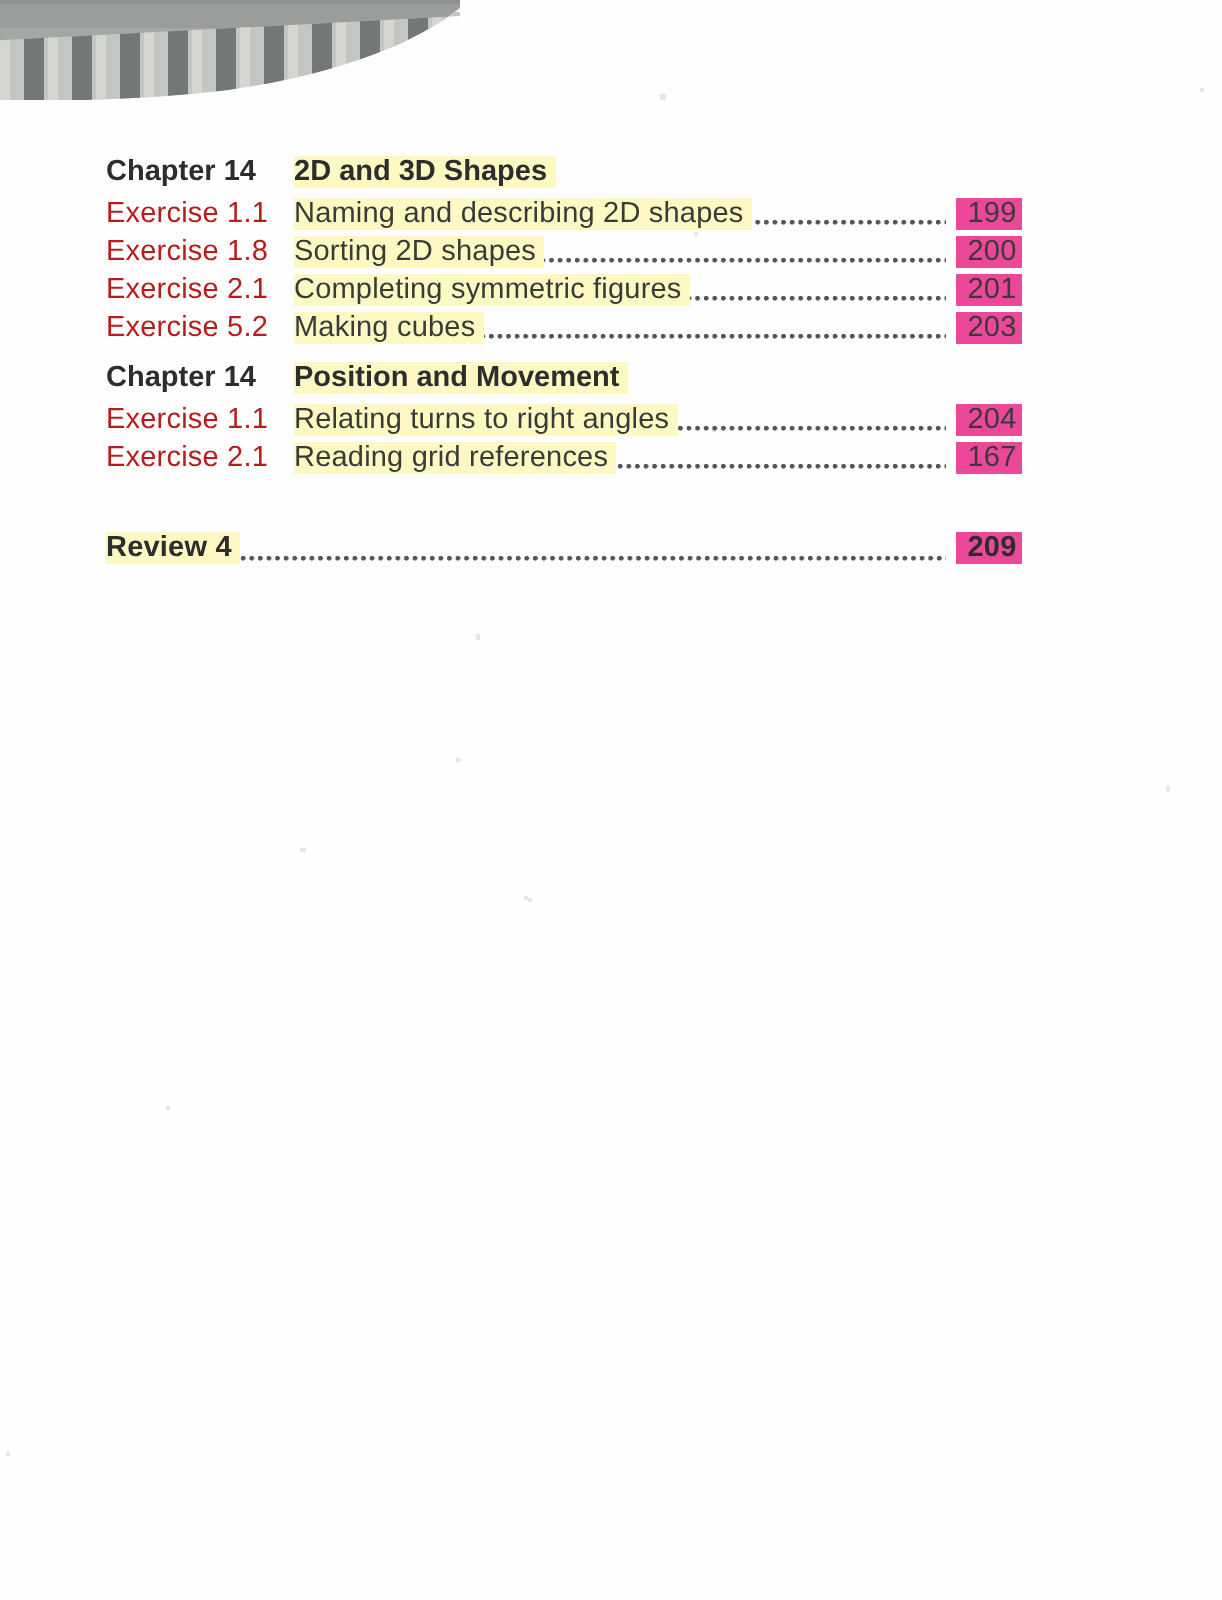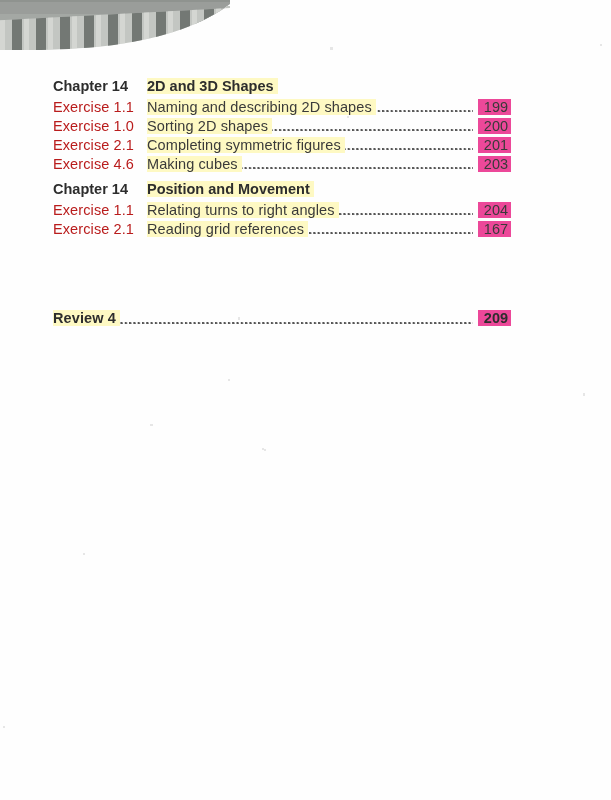--- a/index.html
+++ b/index.html
@@ -110,21 +110,21 @@
   
   .row.header .col-label,
   .row.header .col-title {
     font-weight: bold;
     color: #2d2d2d;
     letter-spacing: 0;
   }
   .row.header { height: 21px; }
 
   
-  .row.review { height: 21px; margin-top: 44px; }
+  .row.review { height: 21px; }
   .row.review .col-title,
   .row.review .col-page {
     font-weight: bold;
     color: #2d2d2d;
     font-size: 14.5px;
   }
   .row.review .col-title { left: 53px; }
   .row.review .leader { left: 56px; top: 12px; }
 </style>
 </head>
@@ -191,33 +191,33 @@
         <span class="col-label">Chapter 14</span>
         <span class="col-title">2D and 3D Shapes</span>
       </div>
       <div class="row">
         <span class="col-label">Exercise 1.1</span>
         <span class="col-title">Naming and describing 2D shapes</span>
         <span class="leader"></span>
         <span class="col-page">199</span>
       </div>
       <div class="row">
-        <span class="col-label">Exercise 1.0</span>
+        <span class="col-label">Exercise 1.8</span>
         <span class="col-title">Sorting 2D shapes</span>
         <span class="leader"></span>
         <span class="col-page">200</span>
       </div>
       <div class="row">
         <span class="col-label">Exercise 2.1</span>
         <span class="col-title">Completing symmetric figures</span>
         <span class="leader"></span>
         <span class="col-page">201</span>
       </div>
       <div class="row">
-        <span class="col-label">Exercise 4.6</span>
+        <span class="col-label">Exercise 5.2</span>
         <span class="col-title">Making cubes</span>
         <span class="leader"></span>
         <span class="col-page">203</span>
       </div>
     </div>
 
     <div class="block" id="block-15">
       <div class="row header">
         <span class="col-label">Chapter 14</span>
         <span class="col-title">Position and Movement</span>

